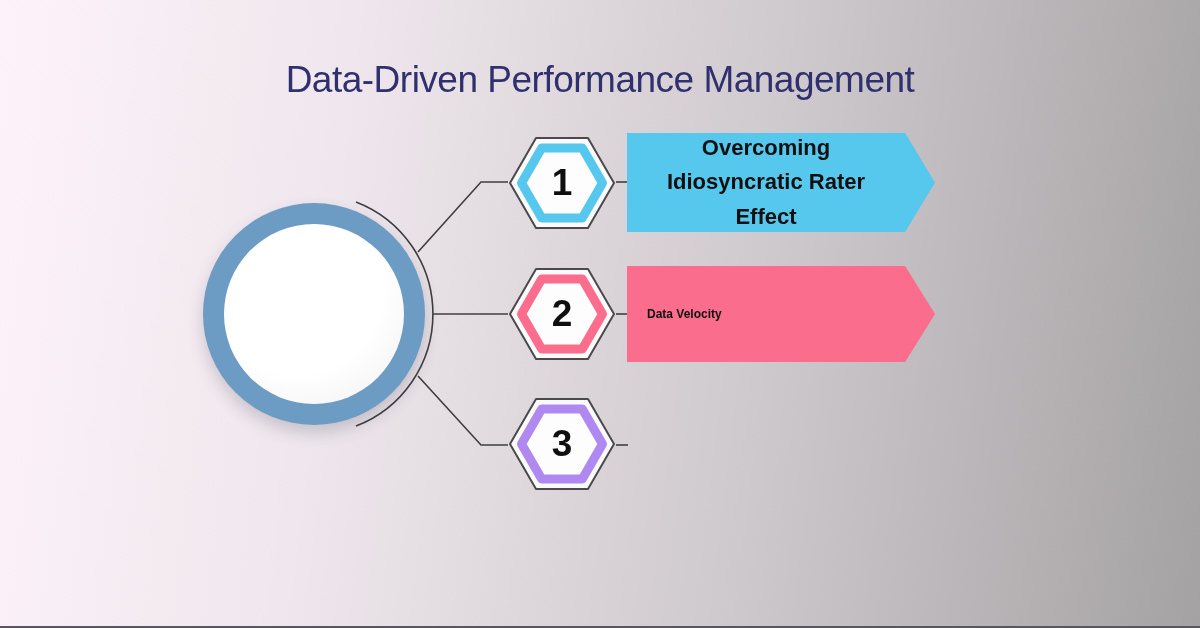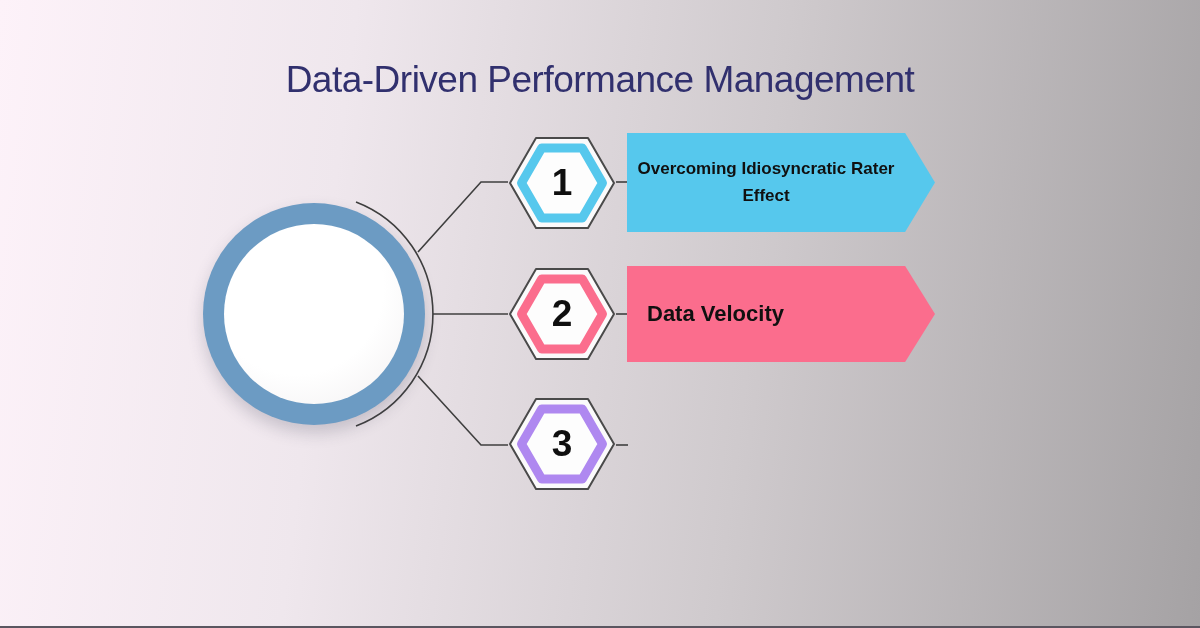--- a/index.html
+++ b/index.html
@@ -53,25 +53,25 @@
   .banner{
     position:absolute;left:119px;top:0;width:308px;height:100%;
     background:var(--accent);
     clip-path:polygon(0% 0%, 90.3% 0%, 100% 50%, 90.3% 100%, 0% 100%);
     display:flex;align-items:center;
     color:#101010;font-weight:700;
   }
   .banner.center{
     justify-content:center;text-align:center;
     padding:0 38px 0 8px;box-sizing:border-box;
-    font-size:17px;line-height:1.55;
+    font-size:22px;line-height:1.55;
   }
   .banner.left{
     padding-left:20px;box-sizing:border-box;
-    font-size:22px;
+    font-size:12px;
   }
 </style>
 </head>
 <body>
 
 <div class="canvas">
 
   <h1 class="title">Data-Driven Performance Management</h1>
 
   <svg class="connectors" viewBox="0 0 1200 628" fill="none" stroke="#3f3f3f" stroke-width="1.6">

